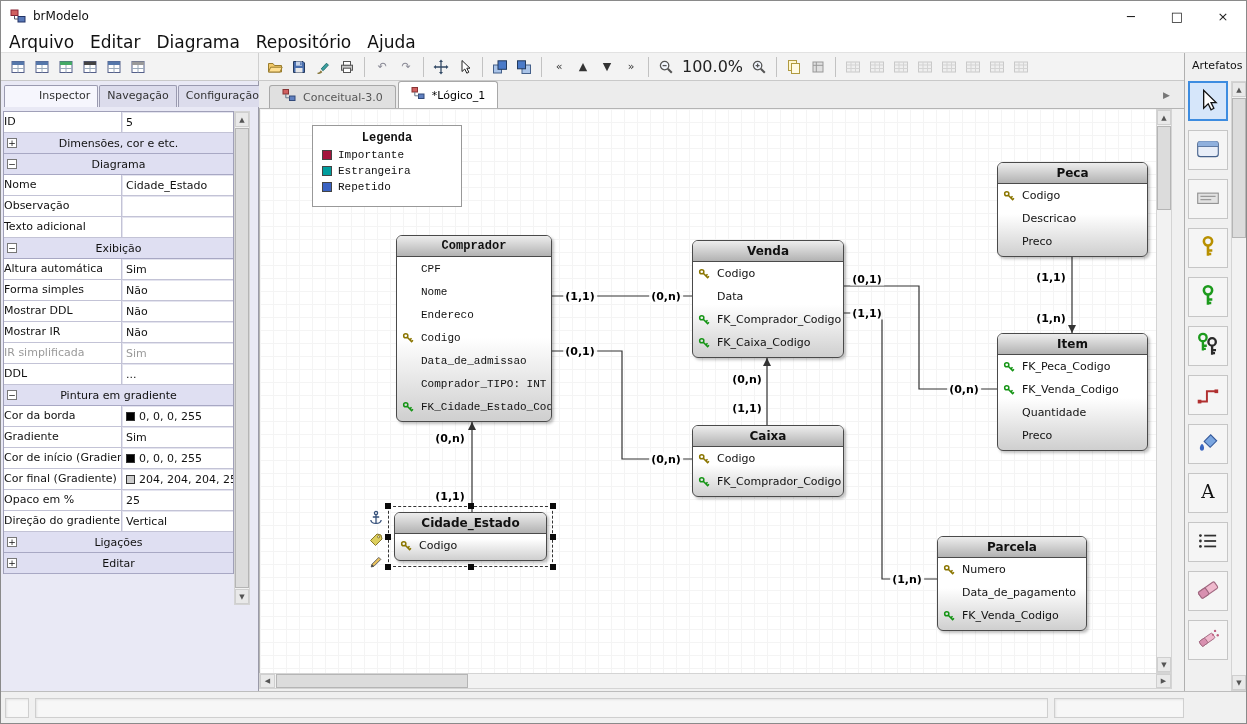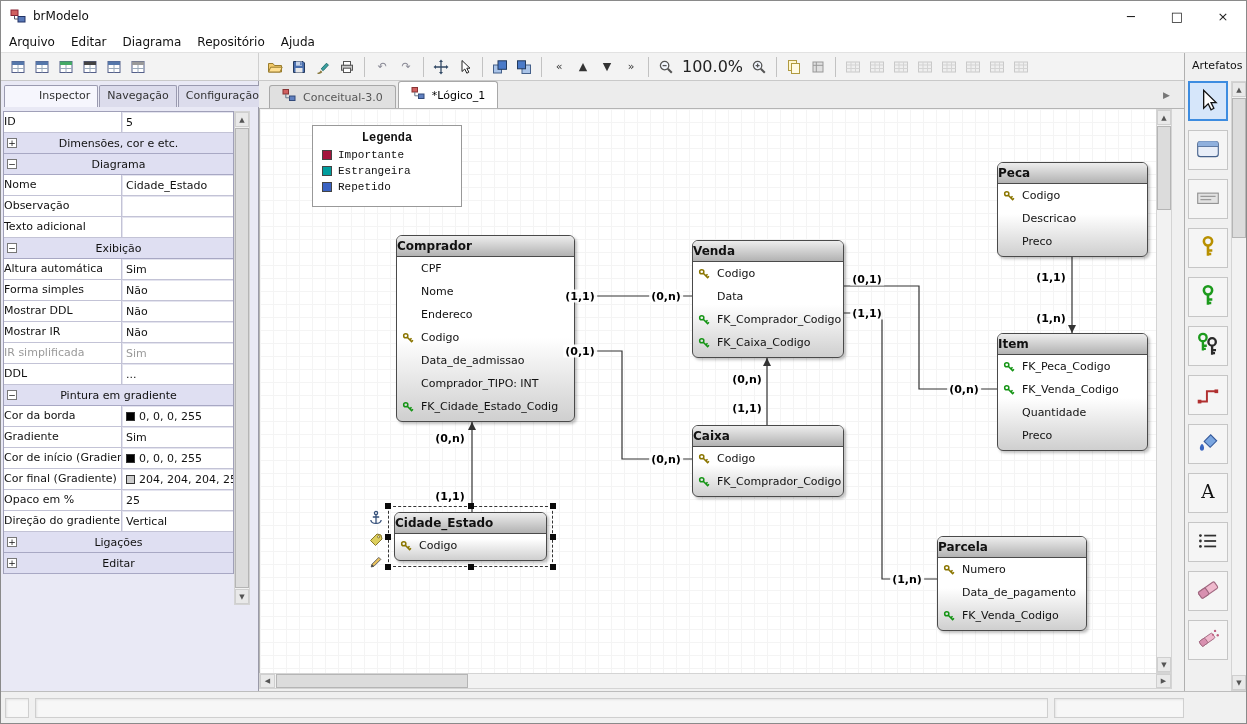--- a/index.html
+++ b/index.html
@@ -6,21 +6,21 @@
   *{box-sizing:border-box;}
   .window{position:relative;width:1247px;height:724px;background:#f0f0f0;border:1px solid #8a8a8a;
     overflow:hidden;font-family:"DejaVu Sans",sans-serif;font-size:12px;color:#111;}
   
   .titlebar{position:absolute;left:0;top:0;right:0;height:30px;background:#fff;display:flex;align-items:center;}
   .app-icon{margin:0 7px 0 9px;display:inline-flex;}
   .title{font-size:12px;}
   .win-controls{margin-left:auto;display:flex;height:100%;}
   .wbtn{width:46px;height:100%;display:flex;align-items:center;justify-content:center;font-size:13px;color:#222;}
   
-  .menubar{position:absolute;top:30px;left:0;right:0;height:22px;background:#fff;border-bottom:1px solid #e2e2e2;display:flex;align-items:center;font-size:12px;}
+  .menubar{position:absolute;top:30px;left:0;right:0;height:22px;background:#fff;border-bottom:1px solid #e2e2e2;display:flex;align-items:center;font-size:17px;}
   .menu-item{padding:2px 8px;}
   
   .toolbar-row{position:absolute;top:52px;left:0;width:1183px;height:28px;background:#f3f3f3;border-bottom:1px solid #c9c9c9;display:flex;}
   .mini-toolbar{width:258px;display:flex;align-items:center;padding-left:5px;border-right:1px solid #cfcfcf;}
   .main-toolbar{flex:1;display:flex;align-items:center;padding-left:4px;}
   .tbtn{width:22px;height:22px;display:inline-flex;align-items:center;justify-content:center;margin:0 1px;font-size:11px;color:#333;}
   .tbtn svg{display:block;}
   .tdis{opacity:.55;}
   .tsep{width:1px;height:20px;background:#c2c2c2;margin:0 5px;}
   .zoom-label{font-size:16px;padding:0 4px;color:#222;}
@@ -52,21 +52,21 @@
   .dtab{display:flex;align-items:center;gap:5px;font-size:11px;padding:0 12px;border:1px solid #a8a8a8;border-bottom:none;background:#e0e0e0;color:#555;border-radius:3px 3px 0 0;margin-right:2px;height:23px;}
   .dtab.active{background:#fff;color:#000;height:27px;}
   .tab-more{margin-left:auto;margin-right:14px;font-size:9px;color:#777;align-self:center;}
   
   .canvas{position:absolute;left:258px;top:108px;width:897px;height:564px;background:#fff;
     background-image:linear-gradient(#f4f4f4 1px,transparent 1px),linear-gradient(90deg,#f4f4f4 1px,transparent 1px);
     background-size:13px 13px;overflow:hidden;border-left:1px solid #b4b4b4;}
   #connlayer{position:absolute;left:0;top:0;z-index:1;}
   .entity{position:absolute;border:1px solid #4a4a4a;border-radius:6px;background:linear-gradient(#ffffff 55%,#cfcfcf);
     box-shadow:2px 2px 3px rgba(0,0,0,.25);font-size:11px;z-index:2;padding-bottom:3px;}
-  .ent-h{height:21px;line-height:20px;text-align:left;font-weight:bold;font-size:12px;
+  .ent-h{height:21px;line-height:20px;text-align:center;font-weight:bold;font-size:12px;
     background:linear-gradient(#ededed,#b2b2b2);border-bottom:1px solid #4a4a4a;border-radius:5px 5px 0 0;}
   .ent-r{display:flex;align-items:center;height:23px;padding-left:5px;gap:6px;overflow:hidden;white-space:nowrap;}
   .ent-ic{width:13px;flex:0 0 13px;display:inline-flex;}
   .legend{position:absolute;background:#fff;border:1px solid #999;z-index:2;font-family:Liberation Mono, monospace;}
   .legend-title{text-align:center;font-weight:bold;font-size:12px;margin:5px 0 2px;}
   .legend-item{display:flex;align-items:center;gap:6px;font-size:11px;margin:4px 0 0 9px;}
   .legend-sw{width:10px;height:10px;border:1px solid #444;flex:0 0 auto;}
   .card-label{position:absolute;transform:translate(-50%,-50%);font-size:11px;font-weight:bold;color:#000;
     background:rgba(255,255,255,.92);padding:0 2px;z-index:3;white-space:nowrap;}
   .sel-rect{position:absolute;border:1px dashed #333;z-index:4;}
@@ -486,21 +486,21 @@
         </div>
         <div class="legend-item">
           <span class="legend-sw" style="background: rgb(0, 157, 157);"></span>
           <span>Estrangeira</span>
         </div>
         <div class="legend-item">
           <span class="legend-sw" style="background: rgb(58, 98, 194);"></span>
           <span>Repetido</span>
         </div>
       </div>
-      <div class="entity" style="left: 136px; top: 126px; width: 179px;">
+      <div class="entity" style="left: 136px; top: 126px; width: 156px; font-family: Liberation Mono, monospace;">
         <div class="ent-h">Comprador</div>
         <div class="ent-r">
           <span class="ent-ic"></span>
           <span class="ent-tx">CPF</span>
         </div>
         <div class="ent-r">
           <span class="ent-ic"></span>
           <span class="ent-tx">Nome</span>
         </div>
         <div class="ent-r">

